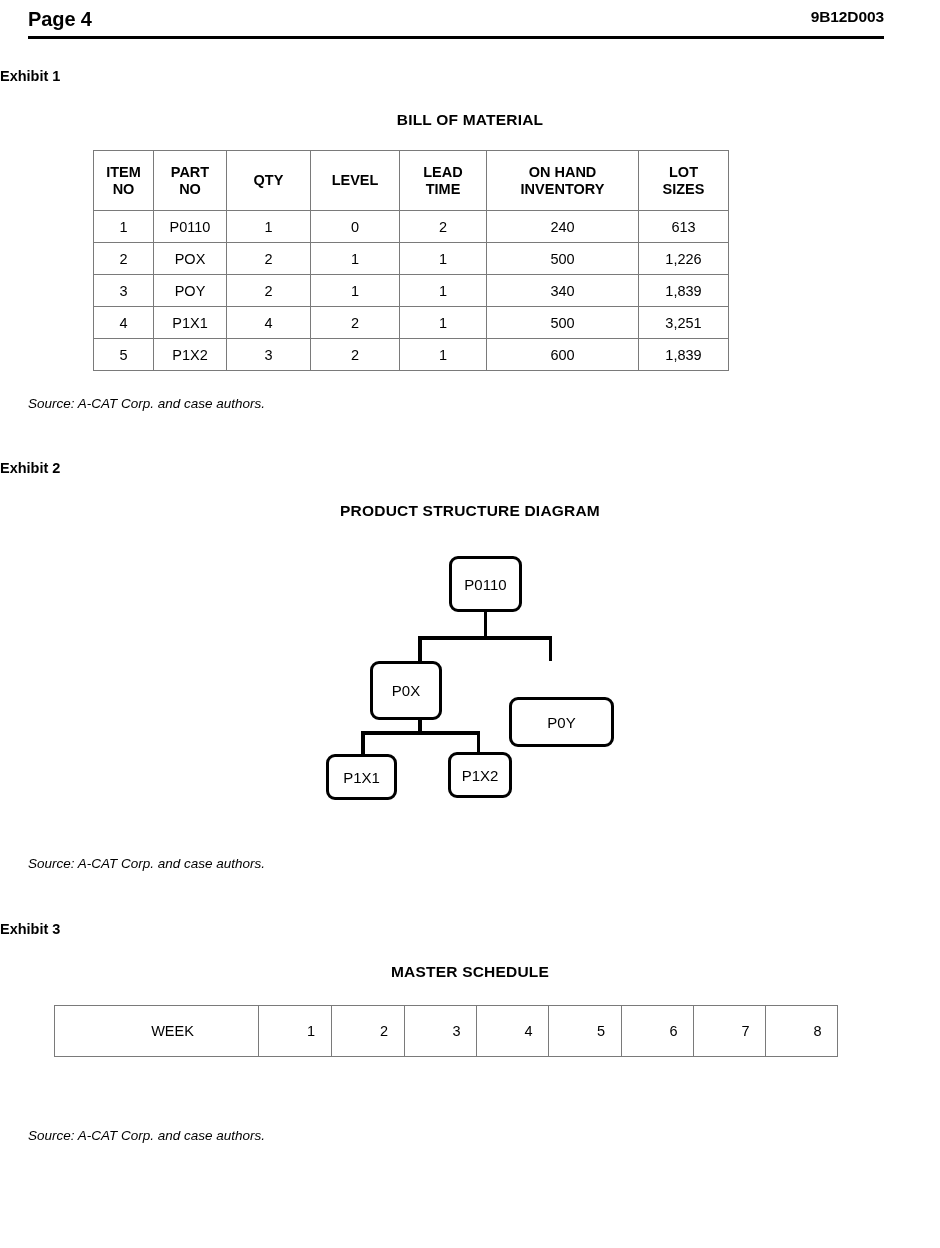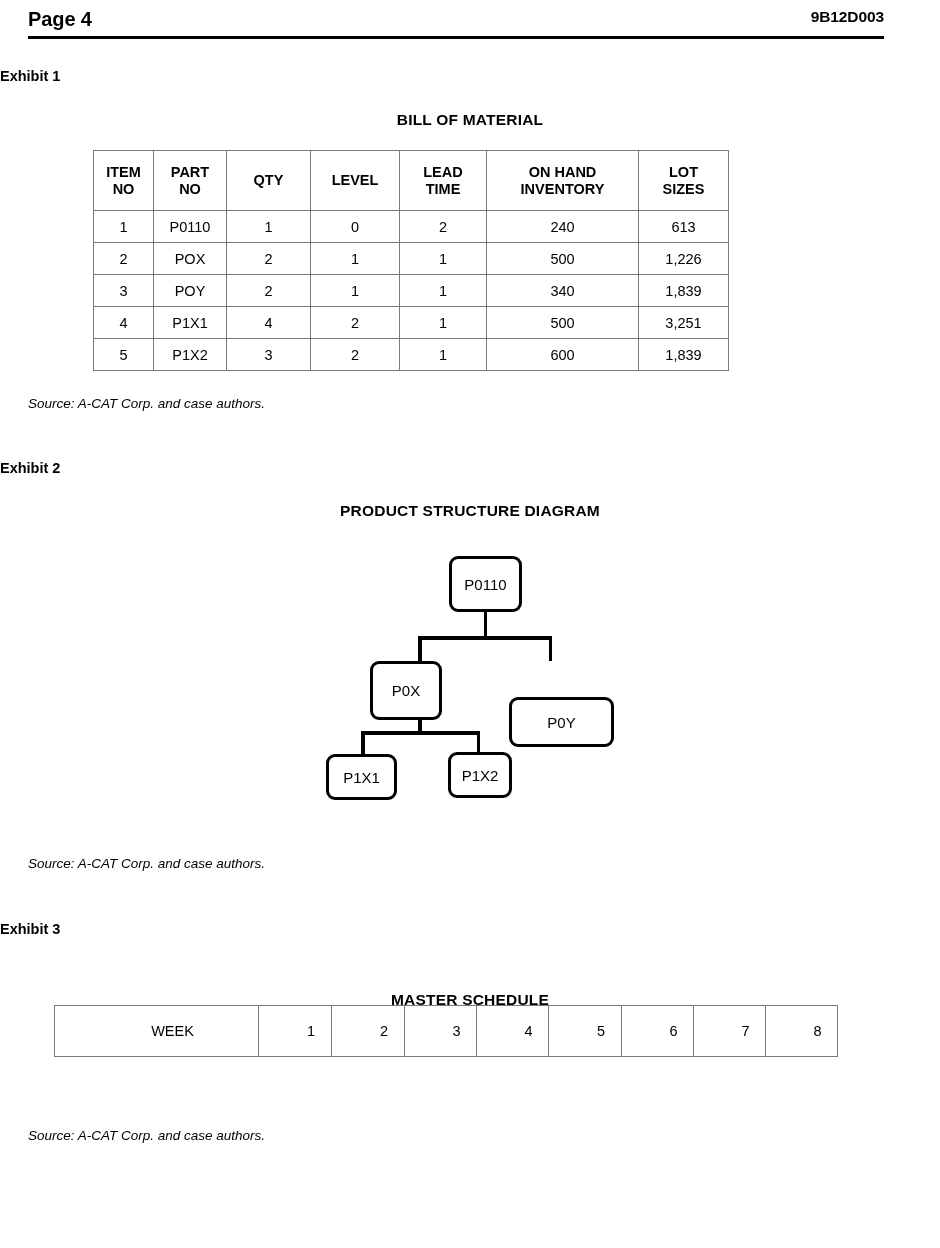--- a/index.html
+++ b/index.html
@@ -275,21 +275,21 @@
     <span>P1X1</span>
   </div>
   <div class="node-box" style="left:148px; top:207px; width:64px; height:46px;">
     <span>P1X2</span>
   </div>
 </div>
 
 <div class="source-note" style="left:28px; top:856px;">Source: A-CAT Corp. and case authors.</div>
 
 <div class="exhibit-label" style="top:921px;">Exhibit 3</div>
-<div class="exhibit-title" style="top:991px;">MASTER SCHEDULE</div>
+<div class="exhibit-title" style="top:963px;">MASTER SCHEDULE</div>
 
 <table class="exhibit-table" id="schedule-table">
   <colgroup>
     <col style="width:204px;">
     <col style="width:73px;">
     <col style="width:73px;">
     <col style="width:72px;">
     <col style="width:72px;">
     <col style="width:73px;">
     <col style="width:72px;">

